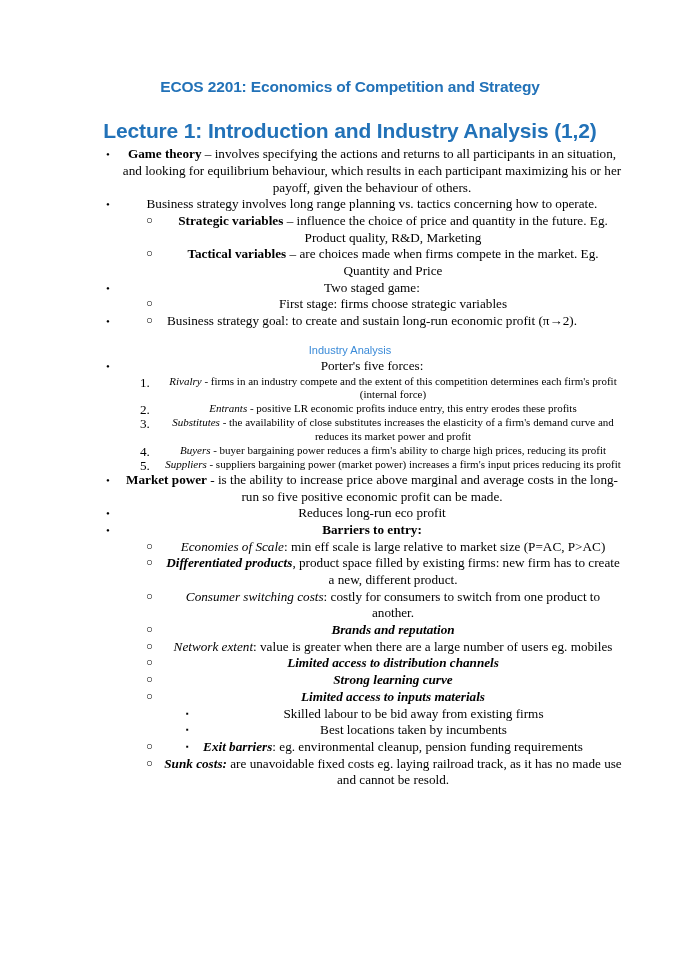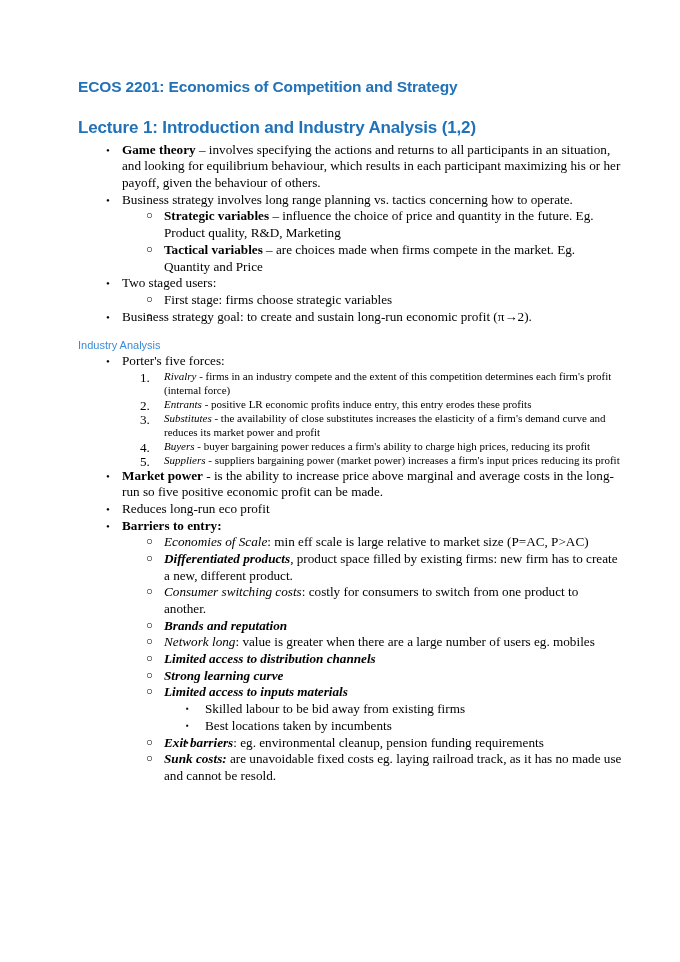--- a/index.html
+++ b/index.html
@@ -12,33 +12,34 @@
     height: 962px;
     font-family: "Liberation Serif", "DejaVu Serif", serif;
     color: #000000;
     position: relative;
     overflow: hidden;
   }
   .page {
     padding: 78px 58px 0 78px;
     box-sizing: border-box;
     width: 680px;
+    text-align: center;
   }
   h1.doc-title {
     font-family: "Liberation Sans", "DejaVu Sans", sans-serif;
     font-size: 15.5px;
     font-weight: bold;
     color: #2272B8;
     margin: 0 0 24px 0;
     letter-spacing: -0.15px;
     line-height: 1.1;
   }
   h2.lecture-title {
     font-family: "Liberation Sans", "DejaVu Sans", sans-serif;
-    font-size: 17px;
+    font-size: 21px;
     font-weight: bold;
     color: #2272B8;
     margin: 0 0 4px 0;
     letter-spacing: -0.15px;
     line-height: 1.1;
   }
   h3.section-head {
     font-family: "Liberation Sans", "DejaVu Sans", sans-serif;
     font-size: 11px;
     font-weight: normal;
@@ -153,21 +154,21 @@
           <span class="bold">Strategic variables</span><span> – influence the choice of price and quantity in the future. Eg. Product quality, R&amp;D, Marketing</span>
         </li>
         <li>
           <span class="b">○</span>
           <span class="bold">Tactical variables</span><span> – are choices made when firms compete in the market. Eg. Quantity and Price</span>
         </li>
       </ul>
     </li>
     <li>
       <span class="b">•</span>
-      <span>Two staged users:</span>
+      <span>Two staged game:</span>
       <ul class="lvl2">
         <li>
           <span class="b">○</span>
           <span>First stage: firms choose strategic variables</span>
         </li>
         <li>
           <span class="b">○</span>
         </li>
       </ul>
     </li>
@@ -233,21 +234,21 @@
         <li>
           <span class="b">○</span>
           <span class="ital">Consumer switching costs</span><span>: costly for consumers to switch from one product to another.</span>
         </li>
         <li>
           <span class="b">○</span>
           <span class="ital bold">Brands and reputation</span><span></span>
         </li>
         <li>
           <span class="b">○</span>
-          <span class="ital">Network long</span><span>: value is greater when there are a large number of users eg. mobiles</span>
+          <span class="ital">Network extent</span><span>: value is greater when there are a large number of users eg. mobiles</span>
         </li>
         <li>
           <span class="b">○</span>
           <span class="ital bold">Limited access to distribution channels</span><span></span>
         </li>
         <li>
           <span class="b">○</span>
           <span class="ital bold">Strong learning curve</span><span></span>
         </li>
         <li>

